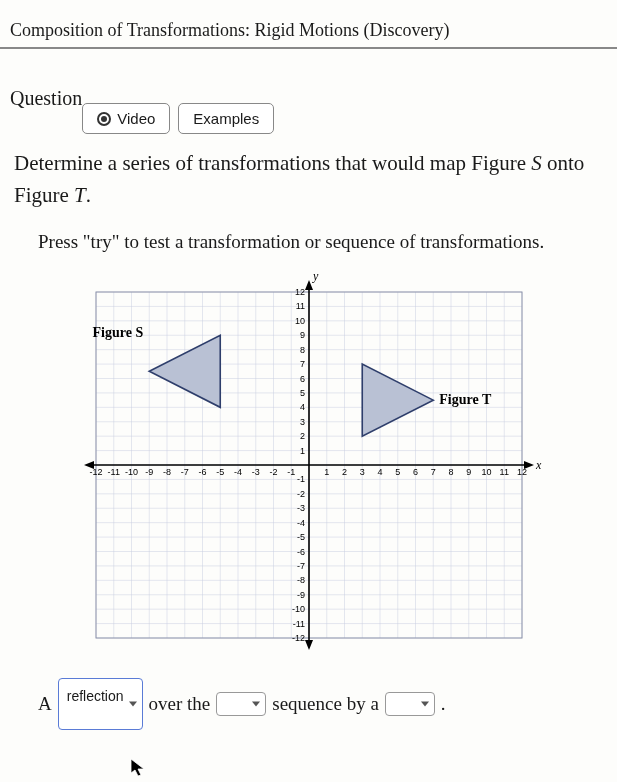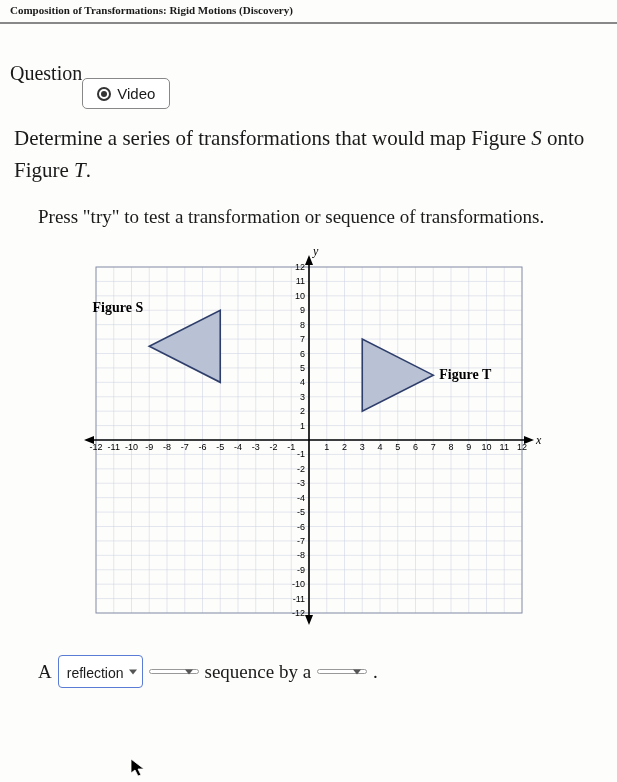--- a/index.html
+++ b/index.html
@@ -6,24 +6,24 @@
     body {
       font-family: Georgia, 'Times New Roman', serif;
       width: 617px;
       height: 782px;
       background: #fdfdfb;
       color: #1a1a1a;
       position: relative;
       overflow: hidden;
     }
     .header-bar {
-      padding: 4px 10px 6px;
+      padding: 20px 10px 6px;
       border-bottom: 2px solid #888;
-      font-weight: bold;
-      font-size: 11px;
+      font-weight: normal;
+      font-size: 18px;
     }
     .question-row {
       display: flex;
       align-items: center;
       padding: 14px 10px 10px;
     }
     .question-label { font-size: 20px; }
     .btn-group { display: flex; gap: 8px; margin-top: 40px; }
     .btn {
       font-family: Arial, sans-serif;
@@ -70,21 +70,21 @@
       font-size: 19px;
       display: flex;
       flex-wrap: wrap;
       align-items: center;
       gap: 6px;
       line-height: 2;
     }
     .sel {
       font-family: Arial, sans-serif;
       font-size: 14px;
-      padding: 3px 18px 0 8px;
+      padding: 3px 18px 19px 8px;
       border: 1.5px solid #5a7bd6;
       border-radius: 4px;
       background: #fff;
       position: relative;
       display: inline-block;
       min-width: 50px;
       cursor: pointer;
     }
     .sel.gray { border-color: #999; }
     .sel::after {
@@ -110,20 +110,23 @@
 <div class="header-bar">
   <span>Composition of Transformations: Rigid Motions (Discovery)</span>
 </div>
 
 <div class="question-row">
   <div class="question-label">Question</div>
   <div class="btn-group">
     <div class="btn">
       <span class="rec-icon"></span>
       <span>Video</span>
+    </div>
+    <div class="btn">
+      <span>Examples</span>
     </div>
   </div>
 </div>
 
 <div class="prompt">
   <span>Determine a series of transformations that would map Figure </span><span class="mathit">S</span><span> onto Figure </span><span class="mathit">T</span><span>.</span>
 </div>
 
 <div class="sub-prompt">Press "try" to test a transformation or sequence of transformations.</div>
 
@@ -239,20 +242,21 @@
       <polygon points="146.25,65.25 146.25,137.33333333333331 75.25,101.29166666666666" class="shape"></polygon>
       <polygon points="288.25,94.08333333333334 288.25,166.16666666666669 359.25,130.125" class="shape"></polygon>
       <text x="69.25" y="67.25" text-anchor="end" class="fig-lbl">Figure S</text>
       <text x="365.25" y="134.125" text-anchor="start" class="fig-lbl">Figure T</text>
     </svg>
 </div>
 
 <div class="answer-row">
   <span>A</span>
   <span class="sel">reflection</span>
+  <span>over the</span>
   <span class="sel gray"></span>
   <span>sequence by a</span>
   <span class="sel gray"></span>
   <span>.</span>
 </div>
 
 <svg class="cursor" width="18" height="20">
   <path d="M1,1 L1,15 L5,12 L8,18 L11,17 L8,11 L14,11 Z" fill="#000" stroke="#fff" stroke-width="0.8"></path>
 </svg>
 

